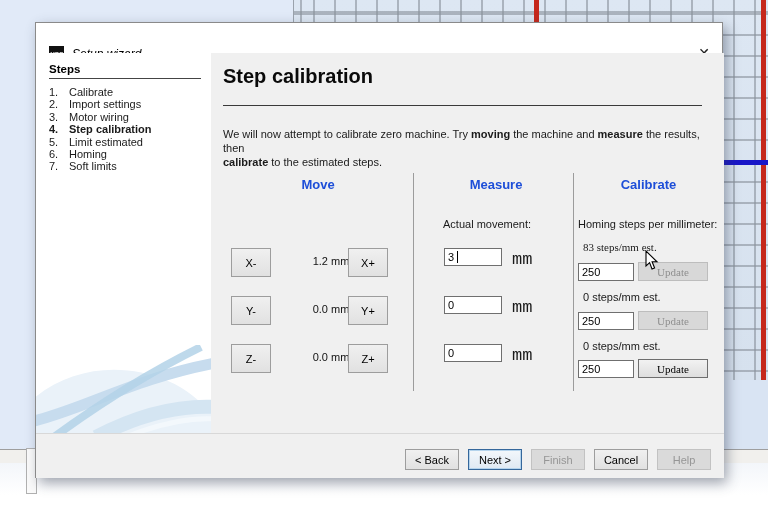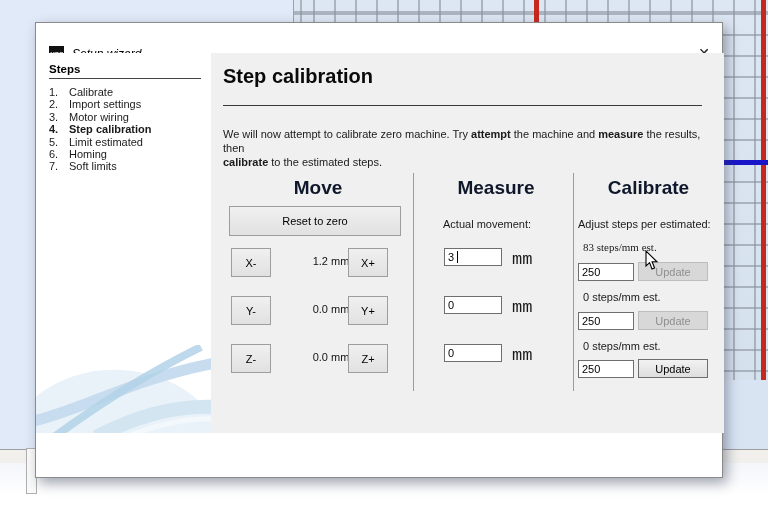--- a/index.html
+++ b/index.html
@@ -45,38 +45,38 @@
   .swoosh{position:absolute;left:0;bottom:0;width:175px;height:88px;}
 
   
   .content{position:absolute;left:175px;top:30px;width:513px;height:380px;background:#f0f0f0;box-sizing:border-box;}
   .page-title{position:absolute;left:12px;top:12px;font-size:20px;font-weight:bold;color:#0a0a0a;margin:0;}
   .title-rule{position:absolute;left:12px;top:52px;width:479px;height:1px;background:#3a3a3a;}
   .desc{position:absolute;left:12px;top:74px;font-size:11px;color:#1a1a1a;line-height:14px;margin:0;}
   .desc b{font-weight:bold;}
 
   .cols{position:absolute;left:0;top:118px;width:513px;height:224px;}
-  .col-header{position:absolute;font-size:19px;font-weight:bold;color:#0f172a;text-align:center;}
+  .col-header{position:absolute;font-size:13px;font-weight:bold;color:#1d4ed8;text-align:center;}
   .v-div{position:absolute;top:2px;width:1px;height:218px;background:#9c9c9c;}
 
   .btn{box-sizing:border-box;background:linear-gradient(#f0f0f0,#e1e1e1);border:1px solid #9d9d9d;
     font-size:11px;color:#000;display:flex;align-items:center;justify-content:center;
     font-family:"Liberation Sans",sans-serif;}
   .reset-btn{position:absolute;left:18px;top:35px;width:172px;height:30px;}
   .jog-btn{position:absolute;width:40px;height:29px;}
   .jog-val{position:absolute;width:70px;text-align:center;font-size:11px;color:#111;}
 
   .small-label{position:absolute;font-size:11px;color:#1a1a1a;}
   .field{position:absolute;box-sizing:border-box;width:58px;height:18px;border:1px solid #6f6f6f;
     font-size:11px;padding:1px 3px;background:#fff;font-family:"Liberation Sans",sans-serif;color:#000;}
   .unit{position:absolute;font-size:17px;color:#1a1a1a;font-family:Liberation Mono, monospace;}
   .caret{position:absolute;width:1px;height:12px;background:#000;}
 
   .upd-btn{position:absolute;width:70px;height:19px;box-sizing:border-box;font-size:11px;
-    display:flex;align-items:center;justify-content:center;}
+    display:flex;align-items:center;justify-content:center;font-family:Liberation Serif, serif;}
   .upd-disabled{background:#d8d8d8;border:1px solid #bdbdbd;color:#8f8f8f;}
   .upd-enabled{background:linear-gradient(#f2f2f2,#dedede);border:1px solid #6e6e6e;color:#000;}
 
   
   .footer{position:absolute;left:0;top:410px;width:688px;height:45px;background:#f0f0f0;
     border-top:1px solid #d8d8d8;box-sizing:border-box;display:flex;justify-content:flex-end;
     align-items:flex-start;gap:9px;padding:15px 13px 0 0;}
   .f-btn{width:54px;height:21px;font-size:11px;}
   .f-default{border:1px solid #35679b;box-shadow:inset 0 0 0 1px #b4d3ec;
     background:linear-gradient(#f3f7fb,#dfe9f3);}
@@ -144,28 +144,27 @@
       <path d="M18,92 C62,60 112,28 165,2" stroke="#b3d2e8" stroke-width="8" fill="none" opacity="0.85"></path>
       <path d="M60,92 C102,70 142,60 180,62" stroke="#d4e5f2" stroke-width="14" fill="none"></path>
       <path d="M90,92 C120,80 150,72 180,74" stroke="#f3f8fc" stroke-width="5" fill="none"></path>
     </svg>
   </div>
 
   <div class="content">
     <h1 class="page-title">Step calibration</h1>
     <div class="title-rule"></div>
     <p class="desc">
-      <span>We will now attempt to calibrate zero machine. Try </span><b>attempt</b><span> the machine and </span><b>measure</b><span> the results, then</span><br>
+      <span>We will now attempt to calibrate zero machine. Try </span><b>moving</b><span> the machine and </span><b>measure</b><span> the results, then</span><br>
       <b>calibrate</b><span> to the estimated steps.</span>
     </p>
 
     <div class="cols">
 
       <div class="col-header" style="left:12px;top:6px;width:190px;">Move</div>
-      <button class="btn reset-btn">Reset to zero</button>
 
       <button class="btn jog-btn" style="left:20px;top:77px;">X-</button>
       <div class="jog-val" style="left:85px;top:84px;">1.2 mm</div>
       <button class="btn jog-btn" style="left:137px;top:77px;">X+</button>
 
       <button class="btn jog-btn" style="left:20px;top:125px;">Y-</button>
       <div class="jog-val" style="left:85px;top:132px;">0.0 mm</div>
       <button class="btn jog-btn" style="left:137px;top:125px;">Y+</button>
 
       <button class="btn jog-btn" style="left:20px;top:173px;">Z-</button>
@@ -183,33 +182,40 @@
 
       <input class="field" style="left: 233px; top: 125px;" value="0">
       <div class="unit" style="left:301px;top:127px;">mm</div>
 
       <input class="field" style="left: 233px; top: 173px;" value="0">
       <div class="unit" style="left:301px;top:175px;">mm</div>
 
       <div class="v-div" style="left:362px;"></div>
 
       <div class="col-header" style="left:370px;top:6px;width:135px;">Calibrate</div>
-      <div class="small-label" style="left:367px;top:47px;">Adjust steps per estimated:</div>
+      <div class="small-label" style="left:367px;top:47px;">Homing steps per millimeter:</div>
 
       <div class="small-label" style="left:372px;top:70px;font-family:Liberation Serif, serif;">83 steps/mm est.</div>
       <input class="field" style="left: 367px; top: 92px; width: 56px;" value="250">
       <button class="upd-btn upd-disabled" style="left:427px;top:91px;">Update</button>
 
       <div class="small-label" style="left:372px;top:120px;">0 steps/mm est.</div>
       <input class="field" style="left: 367px; top: 141px; width: 56px;" value="250">
       <button class="upd-btn upd-disabled" style="left:427px;top:140px;">Update</button>
 
       <div class="small-label" style="left:372px;top:169px;">0 steps/mm est.</div>
       <input class="field" style="left: 367px; top: 189px; width: 56px;" value="250">
       <button class="upd-btn upd-enabled" style="left:427px;top:188px;">Update</button>
     </div>
   </div>
 
+  <div class="footer">
+    <button class="btn f-btn">&lt; Back</button>
+    <button class="btn f-btn f-default">Next &gt;</button>
+    <button class="btn f-btn f-disabled">Finish</button>
+    <button class="btn f-btn">Cancel</button>
+    <button class="btn f-btn f-disabled">Help</button>
+  </div>
 </div>
 
 <svg class="cursor" width="14" height="21" viewBox="0 0 14 21">
   <path d="M1,1 L1,16 L4.6,12.6 L7,19 L9.6,18 L7.1,11.8 L12,11.8 Z" fill="#ffffff" stroke="#000000" stroke-width="1.1"></path>
 </svg>
 
 </body></html>

